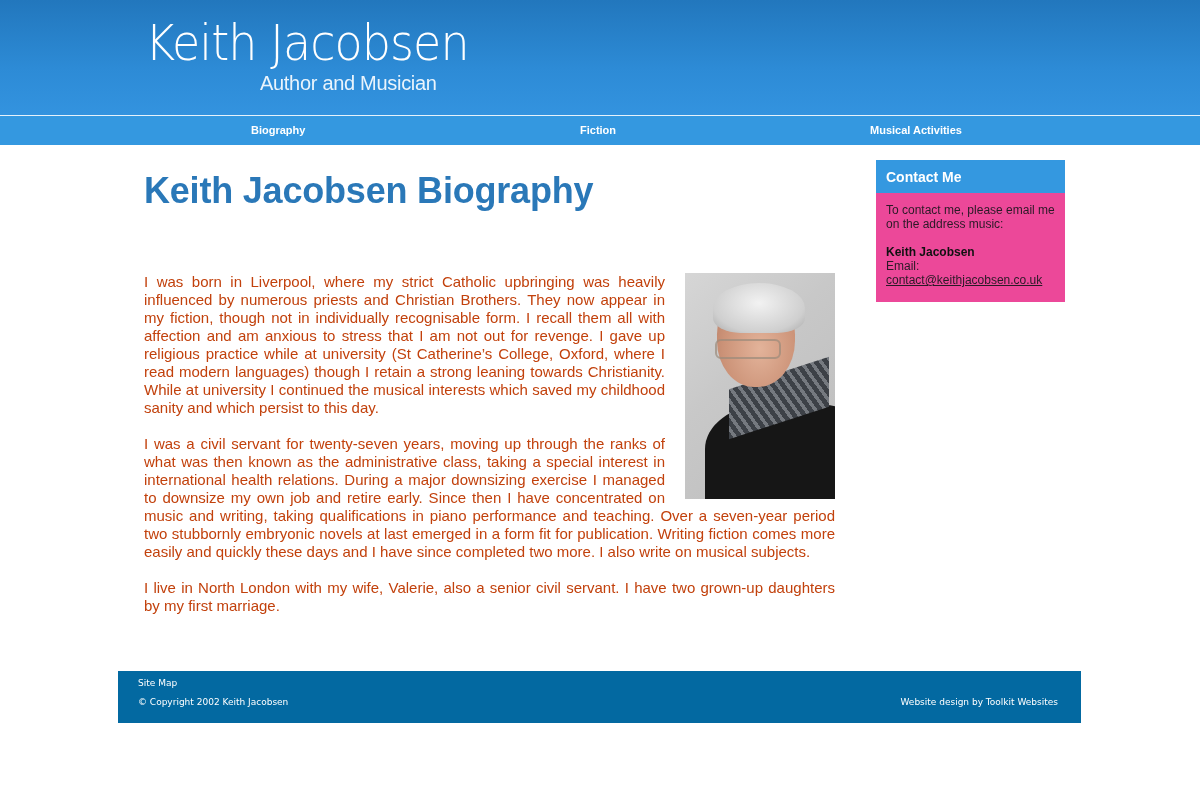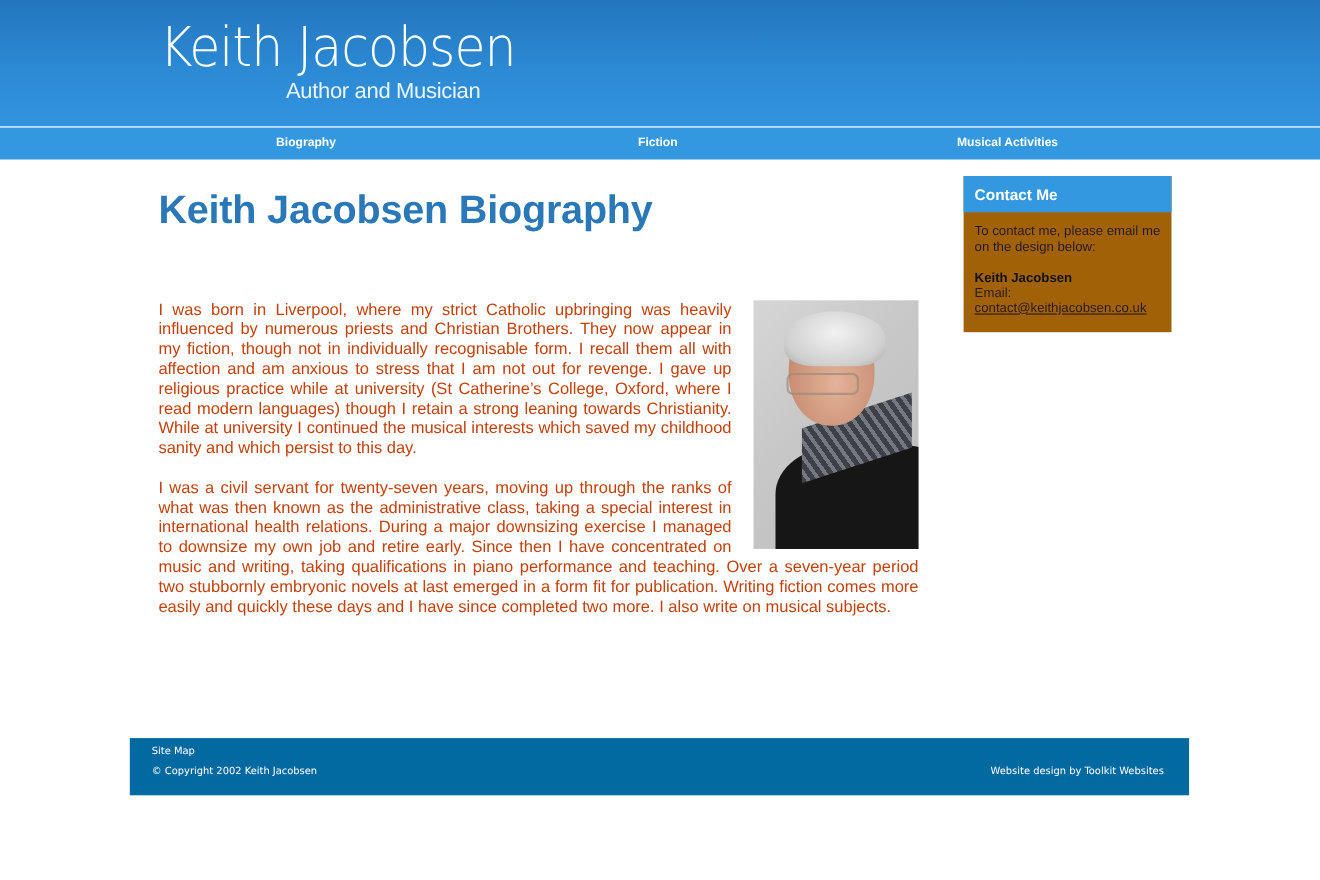--- a/index.html
+++ b/index.html
@@ -73,21 +73,21 @@
       transform: skewY(-18deg);
     }
     .portrait .body {
       position: absolute; left: 20px; top: 132px; width: 150px; height: 110px;
       border-radius: 40% 20% 0 0;
       background: #161616;
     }
 
     .sidebar {
       position: absolute; left: 876px; top: 160px; width: 189px; height: 142px;
-      background: #a16207;
+      background: #ec4899;
     }
     .sidebar-head {
       height: 33px; background: #3498e0; color: #ffffff;
       font-size: 14px; font-weight: bold; padding: 9px 0 0 10px;
     }
     .sidebar-body {
       padding: 10px 10px 0 10px; font-size: 12px; line-height: 14px; color: #2a1a26;
     }
     .sidebar-body .intro { margin-bottom: 14px; }
     .sidebar-body .name { font-weight: bold; color: #111; display: block; }
@@ -122,26 +122,27 @@
 <div class="content">
   <div class="portrait" title="Portrait of Keith Jacobsen">
     <div class="body"></div>
     <div class="collar"></div>
     <div class="head"></div>
     <div class="hair"></div>
     <div class="glasses"></div>
   </div>
   <p>I was born in Liverpool, where my strict Catholic upbringing was heavily influenced by numerous priests and Christian Brothers.  They now appear in my fiction, though not in individually recognisable form.  I recall them all with affection and am anxious to stress that I am not out for revenge.  I gave up religious practice while at university (St Catherine’s College, Oxford, where I read modern languages) though I retain a strong leaning towards Christianity.  While at university I continued the musical interests which saved my childhood sanity and which persist to this day.</p>
   <p>I was a civil servant for twenty-seven years, moving up through the ranks of what was then known as the administrative class, taking a special interest in international health relations.  During a major downsizing exercise I managed to downsize my own job and retire early.  Since then I have concentrated on music and writing, taking qualifications in piano performance and teaching.  Over a seven-year period two stubbornly embryonic novels at last emerged in a form fit for publication.  Writing fiction comes more easily and quickly these days and I have since completed two more.  I also write on musical subjects.</p>
+  <p>I live in North London with my wife, Valerie, also a senior civil servant.  I have two grown-up daughters by my first marriage.</p>
 </div>
 
 <aside class="sidebar">
   <div class="sidebar-head">Contact Me</div>
   <div class="sidebar-body">
-    <div class="intro">To contact me, please email me on the design below:</div>
+    <div class="intro">To contact me, please email me on the address music:</div>
     <span class="name">Keith Jacobsen</span>
     <span class="email-label">Email:</span>
     <a>contact@keithjacobsen.co.uk</a>
   </div>
 </aside>
 
 <footer class="footer">
   <a class="sitemap">Site Map</a>
   <span class="copyright">© Copyright 2002 Keith Jacobsen</span>
   <a class="credit">Website design by Toolkit Websites</a>

